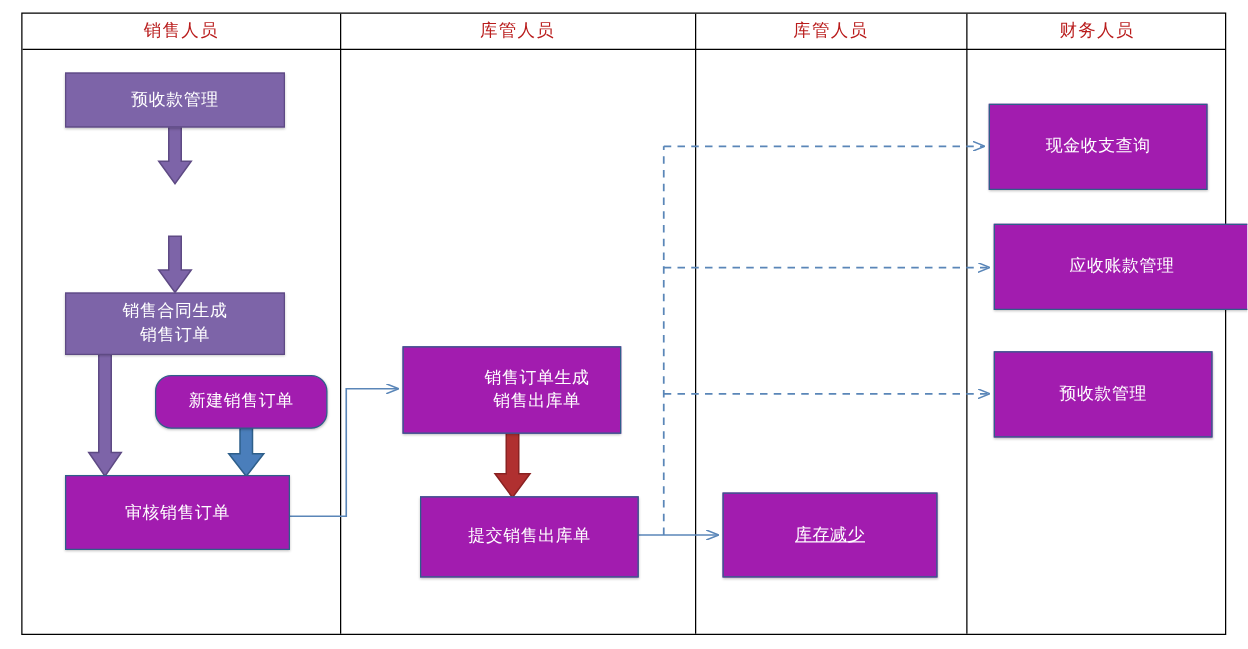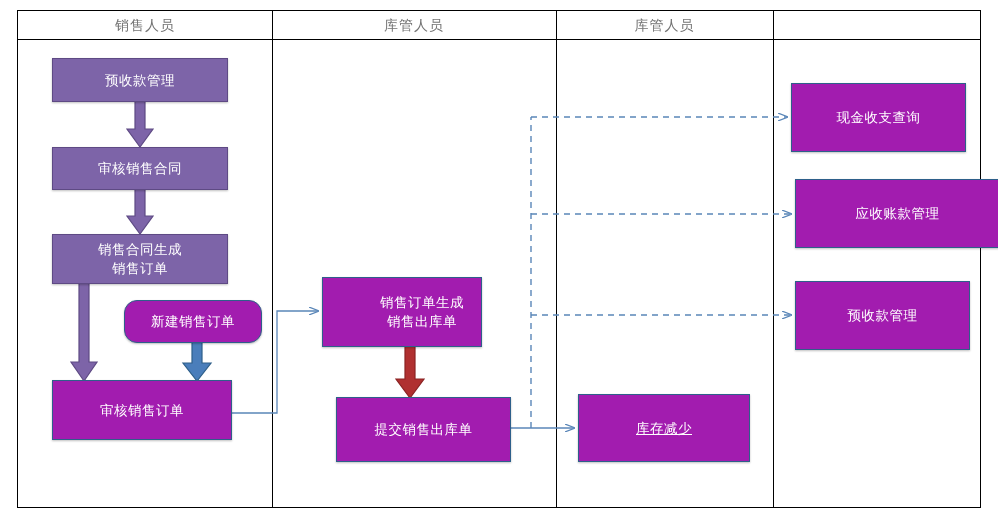--- a/index.html
+++ b/index.html
@@ -42,21 +42,21 @@
     height: 100%;
     border-left: 1.5px solid #000000;
   }
   .lane-title {
     position: absolute;
     top: 0;
     height: 28px;
     line-height: 28px;
     text-align: center;
     font-size: 14px;
-    color: #737373;
+    color: #b91c1c;
     letter-spacing: 1px;
   }
   
   .node {
     position: absolute;
     box-sizing: border-box;
     display: flex;
     align-items: center;
     justify-content: center;
     text-align: center;
@@ -101,20 +101,21 @@
 
   <div class="lane-table">
     <div class="lane-header-rule"></div>
     <div class="lane-divider" style="left:254px;"></div>
     <div class="lane-divider" style="left:538px;"></div>
     <div class="lane-divider" style="left:755px;"></div>
 
     <div class="lane-title" style="left:0px;   width:254px;"><span>销售人员</span></div>
     <div class="lane-title" style="left:254px; width:284px;"><span>库管人员</span></div>
     <div class="lane-title" style="left:538px; width:217px;"><span>库管人员</span></div>
+    <div class="lane-title" style="left:755px; width:209px;"><span>财务人员</span></div>
   </div>
 
   <svg id="connectors" viewBox="0 0 998 519">
     <defs>
       <marker id="ah-solid" markerWidth="10" markerHeight="8" refX="9" refY="4" orient="auto" markerUnits="userSpaceOnUse">
         <path d="M0,0 L10,4 L0,8" fill="none" stroke="#5A86B8" stroke-width="1.2"></path>
       </marker>
       <marker id="ah-dash" markerWidth="10" markerHeight="8" refX="9" refY="4" orient="auto" markerUnits="userSpaceOnUse">
         <path d="M0,0 L10,4 L0,8" fill="none" stroke="#5A86B8" stroke-width="1.2"></path>
       </marker>
@@ -150,38 +151,35 @@
   </svg>
 
   <svg class="arrow-svg" style="left:395px; top:346px;" width="30" height="53" viewBox="0 0 30 53">
     <path d="M10,0 L20,0 L20,33 L29,33 L15,52 L1,33 L10,33 Z" fill="#B03030" stroke="#8A2222" stroke-width="1.2"></path>
   </svg>
 
   <div class="node purple" style="left:52px;  top:58px;  width:176px; height:44px;">
     <span class="lbl">预收款管理</span>
   </div>
 
-  <div class="node purple" style="left:52px;  top:147px; width:176px; height:43px;">
-    <span class="lbl">审核销售合同</span>
-  </div>
 
   <div class="node purple" style="left:52px;  top:234px; width:176px; height:50px;text-align:center;">
     <span class="lbl">销售合同生成
 销售订单</span>
   </div>
 
   <div class="node blue" style="left:124px; top:300px; width:138px; height:43px;border-radius:13px;">
     <span class="lbl">新建销售订单</span>
   </div>
 
   <div class="node blue" style="left:52px;  top:380px; width:180px; height:60px;">
     <span class="lbl">审核销售订单</span>
   </div>
 
-  <div class="node blue" style="left:322px; top:277px; width:160px; height:70px;padding-left:40px;">
+  <div class="node blue" style="left:322px; top:277px; width:175px; height:70px;padding-left:40px;">
     <span class="lbl">销售订单生成
 销售出库单</span>
   </div>
 
   <div class="node blue" style="left:322px; top:397px; width:175px; height:65px;margin-left:14px;">
     <span class="lbl">提交销售出库单</span>
   </div>
 
   <div class="node blue" style="left:578px; top:394px; width:172px; height:68px;text-decoration:underline;">
     <span class="lbl">库存减少</span>

